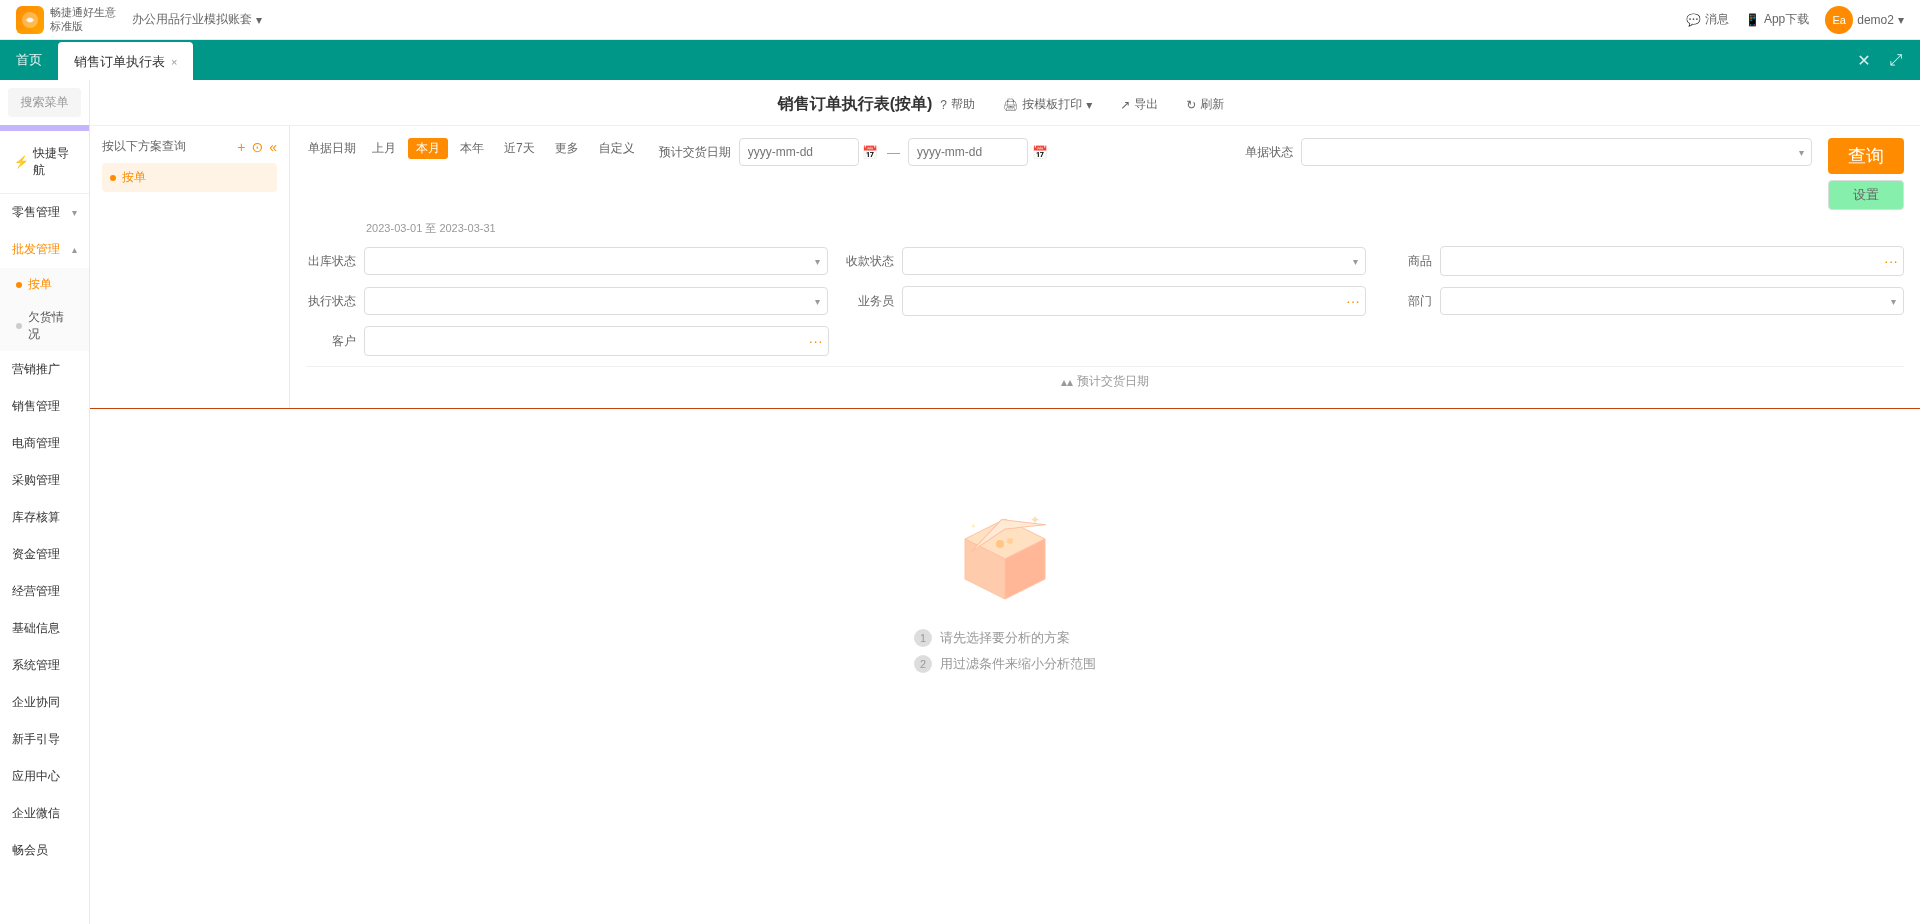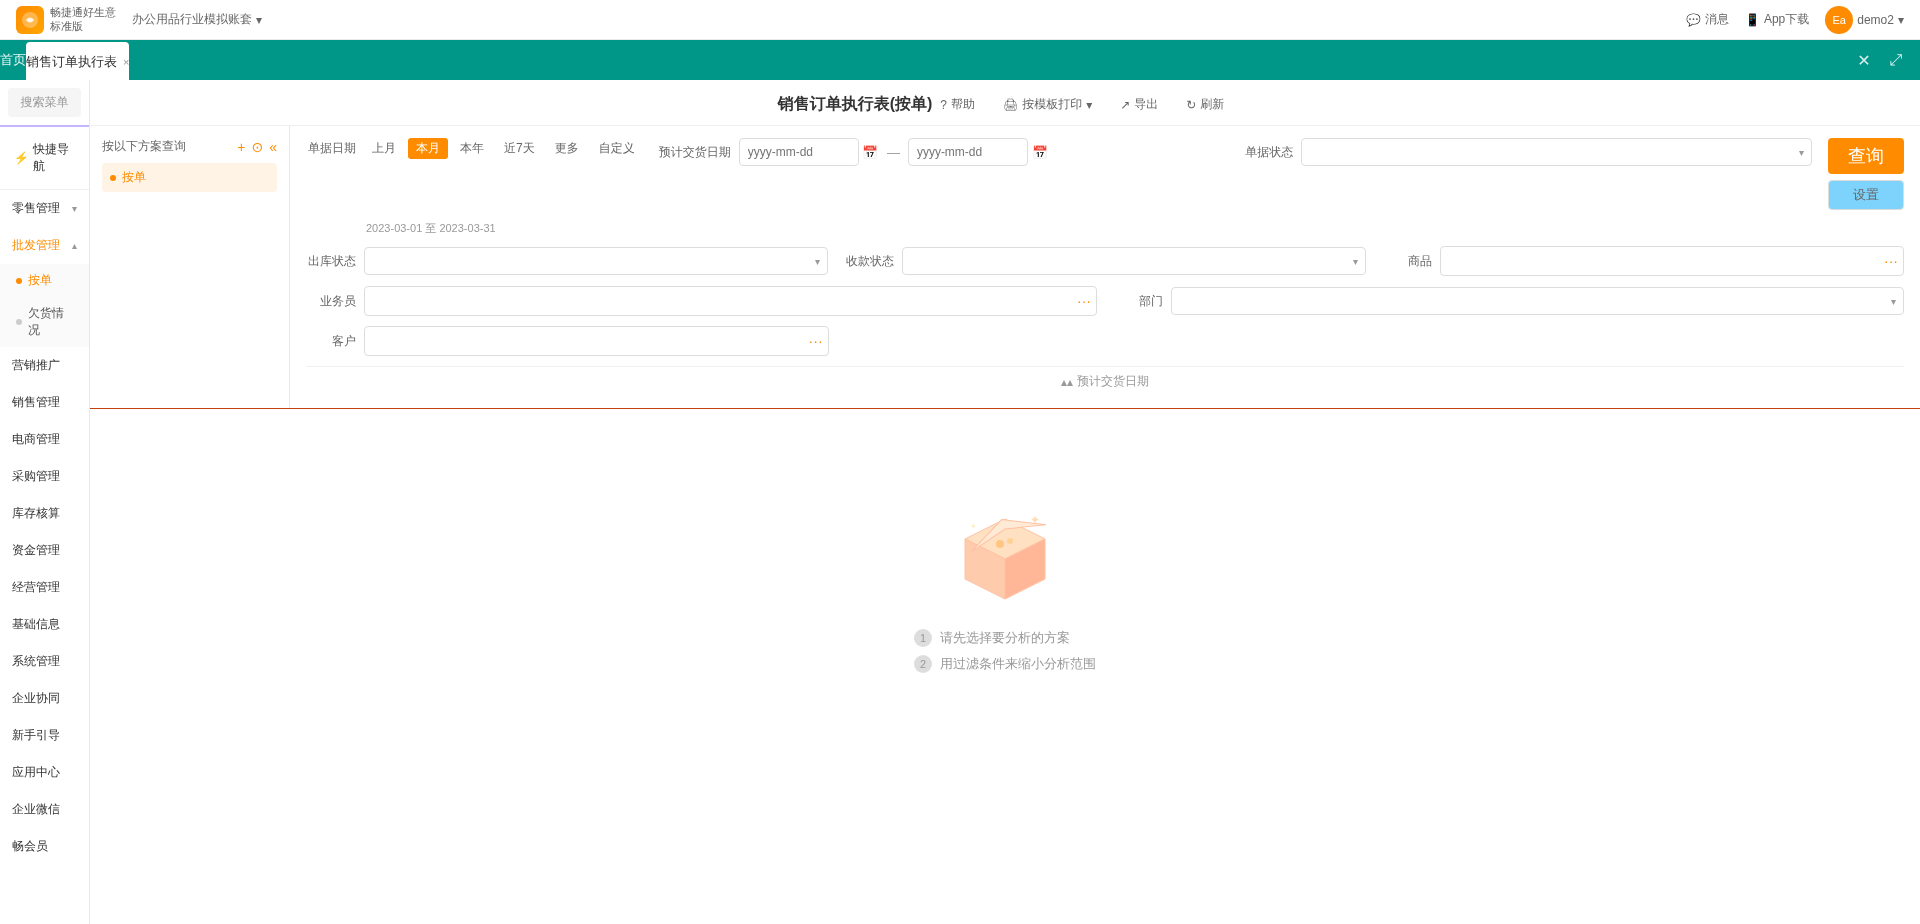--- a/index.html
+++ b/index.html
@@ -85,21 +85,21 @@
       background: #009688;
       display: flex;
       align-items: center;
       padding: 0 0 0 0;
       flex-shrink: 0;
     }
     .tab-item {
       height: 40px;
       display: flex;
       align-items: center;
-      padding: 0 0;
+      padding: 0 16px;
       font-size: 13px;
       cursor: pointer;
       color: rgba(255,255,255,0.85);
       gap: 6px;
     }
     .tab-item.home {
       background: transparent;
       color: rgba(255,255,255,0.9);
     }
     .tab-item.active {
@@ -143,21 +143,21 @@
       width: 90px;
       background: #fff;
       border-right: 1px solid #e8e8e8;
       display: flex;
       flex-direction: column;
       overflow-y: auto;
       flex-shrink: 0;
     }
     .sidebar-search {
       padding: 8px;
-      border-bottom: 2px solid #c4b5fd;
+      border-bottom: 6px solid #c4b5fd;
     }
     .sidebar-search-btn {
       width: 100%;
       padding: 6px 8px;
       background: #f5f5f5;
       border: none;
       border-radius: 4px;
       font-size: 12px;
       color: #999;
       cursor: pointer;
@@ -464,21 +464,21 @@
       background: #ff8c00;
       color: white;
       border: none;
       border-radius: 4px;
       padding: 6px 20px;
       font-size: 18px;
       cursor: pointer;
       white-space: nowrap;
     }
     .settings-btn {
-      background: #7dd3fc;
+      background: #86efac;
       color: #666;
       border: 1px solid #ddd;
       border-radius: 4px;
       padding: 5px 16px;
       font-size: 13px;
       cursor: pointer;
       white-space: nowrap;
     }
   </style>
 </head>
@@ -727,20 +727,30 @@
               <span class="filter-field-label">商品</span>
               <div style="flex:1; position:relative;">
                 <input class="filter-input" type="text" style="padding-right: 24px;">
                 <span class="field-dots">···</span>
               </div>
             </div>
           </div>
 
           <div style="display:flex; align-items:center; gap:16px; margin-bottom:10px;">
             <div style="display:flex; align-items:center; gap:8px; flex:1;">
+              <span class="filter-field-label">执行状态</span>
+              <div style="flex:1; position:relative;">
+                <div class="select-wrapper">
+                  <select>
+                    <option value=""></option>
+                  </select>
+                </div>
+              </div>
+            </div>
+            <div style="display:flex; align-items:center; gap:8px; flex:1;">
               <span class="filter-field-label">业务员</span>
               <div style="flex:1; position:relative;">
                 <input class="filter-input" type="text" style="padding-right: 24px;">
                 <span class="field-dots">···</span>
               </div>
             </div>
             <div style="display:flex; align-items:center; gap:8px; flex:1;">
               <span class="filter-field-label">部门</span>
               <div style="flex:1; position:relative;">
                 <div class="select-wrapper">

